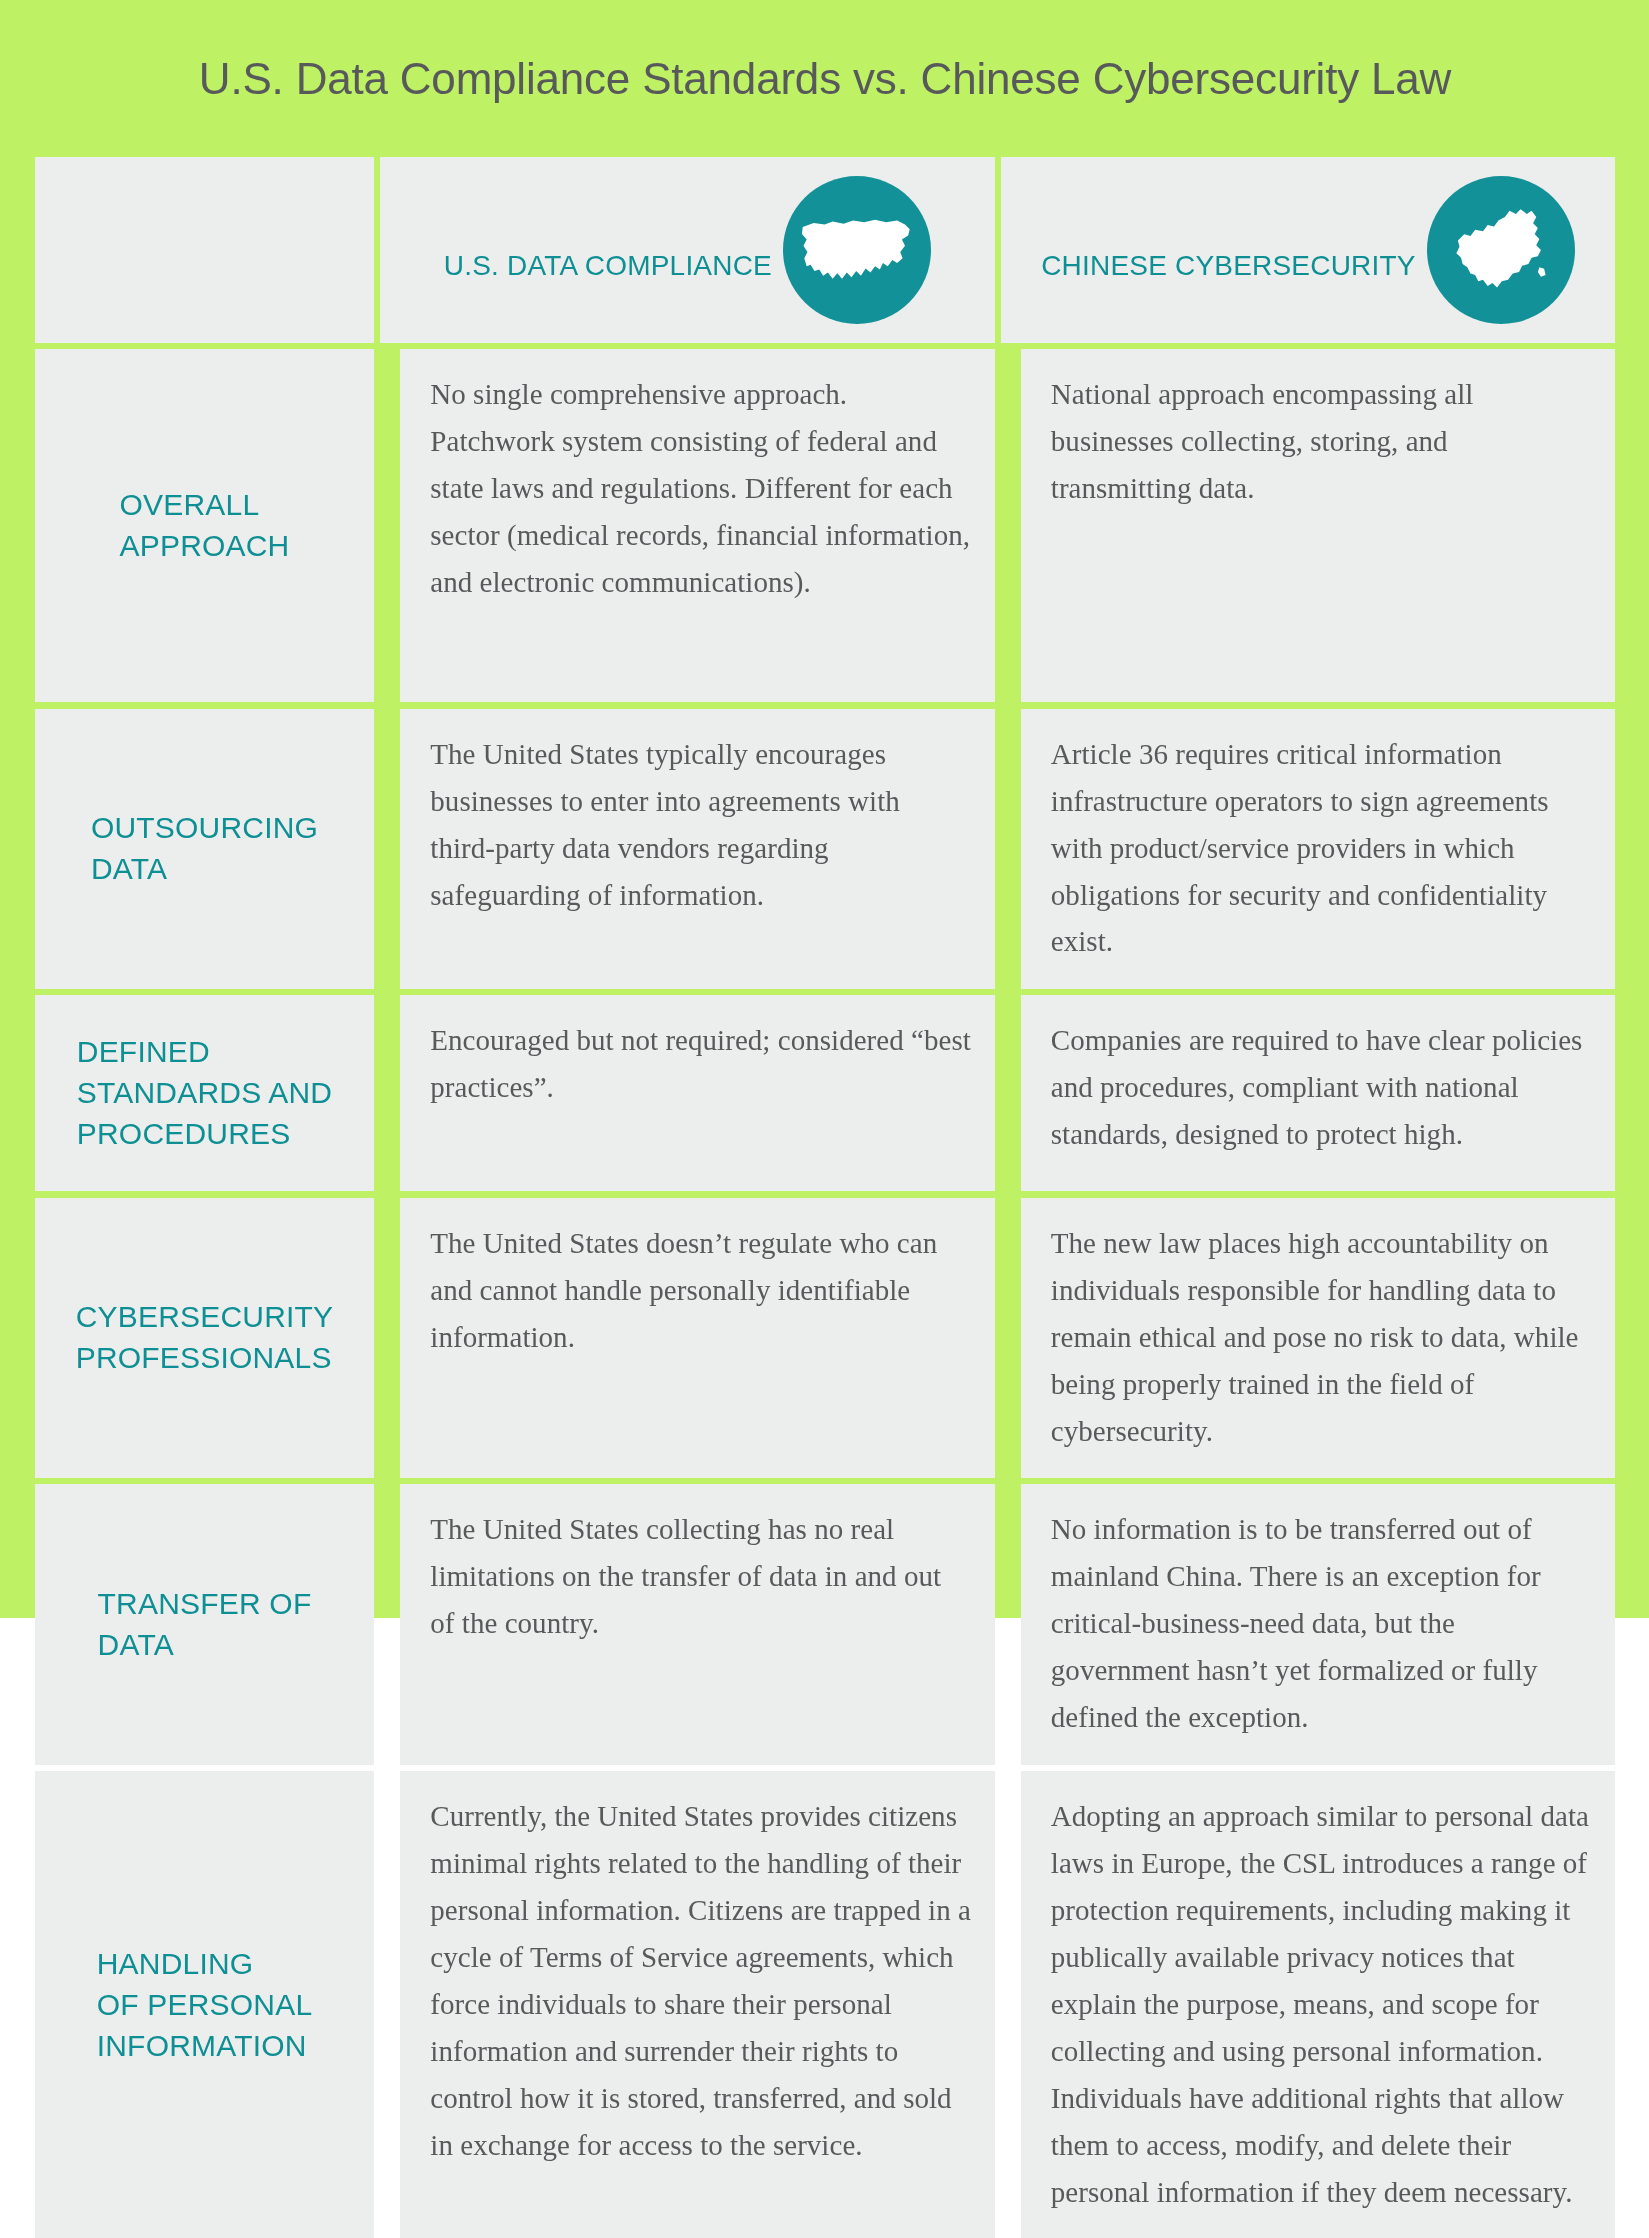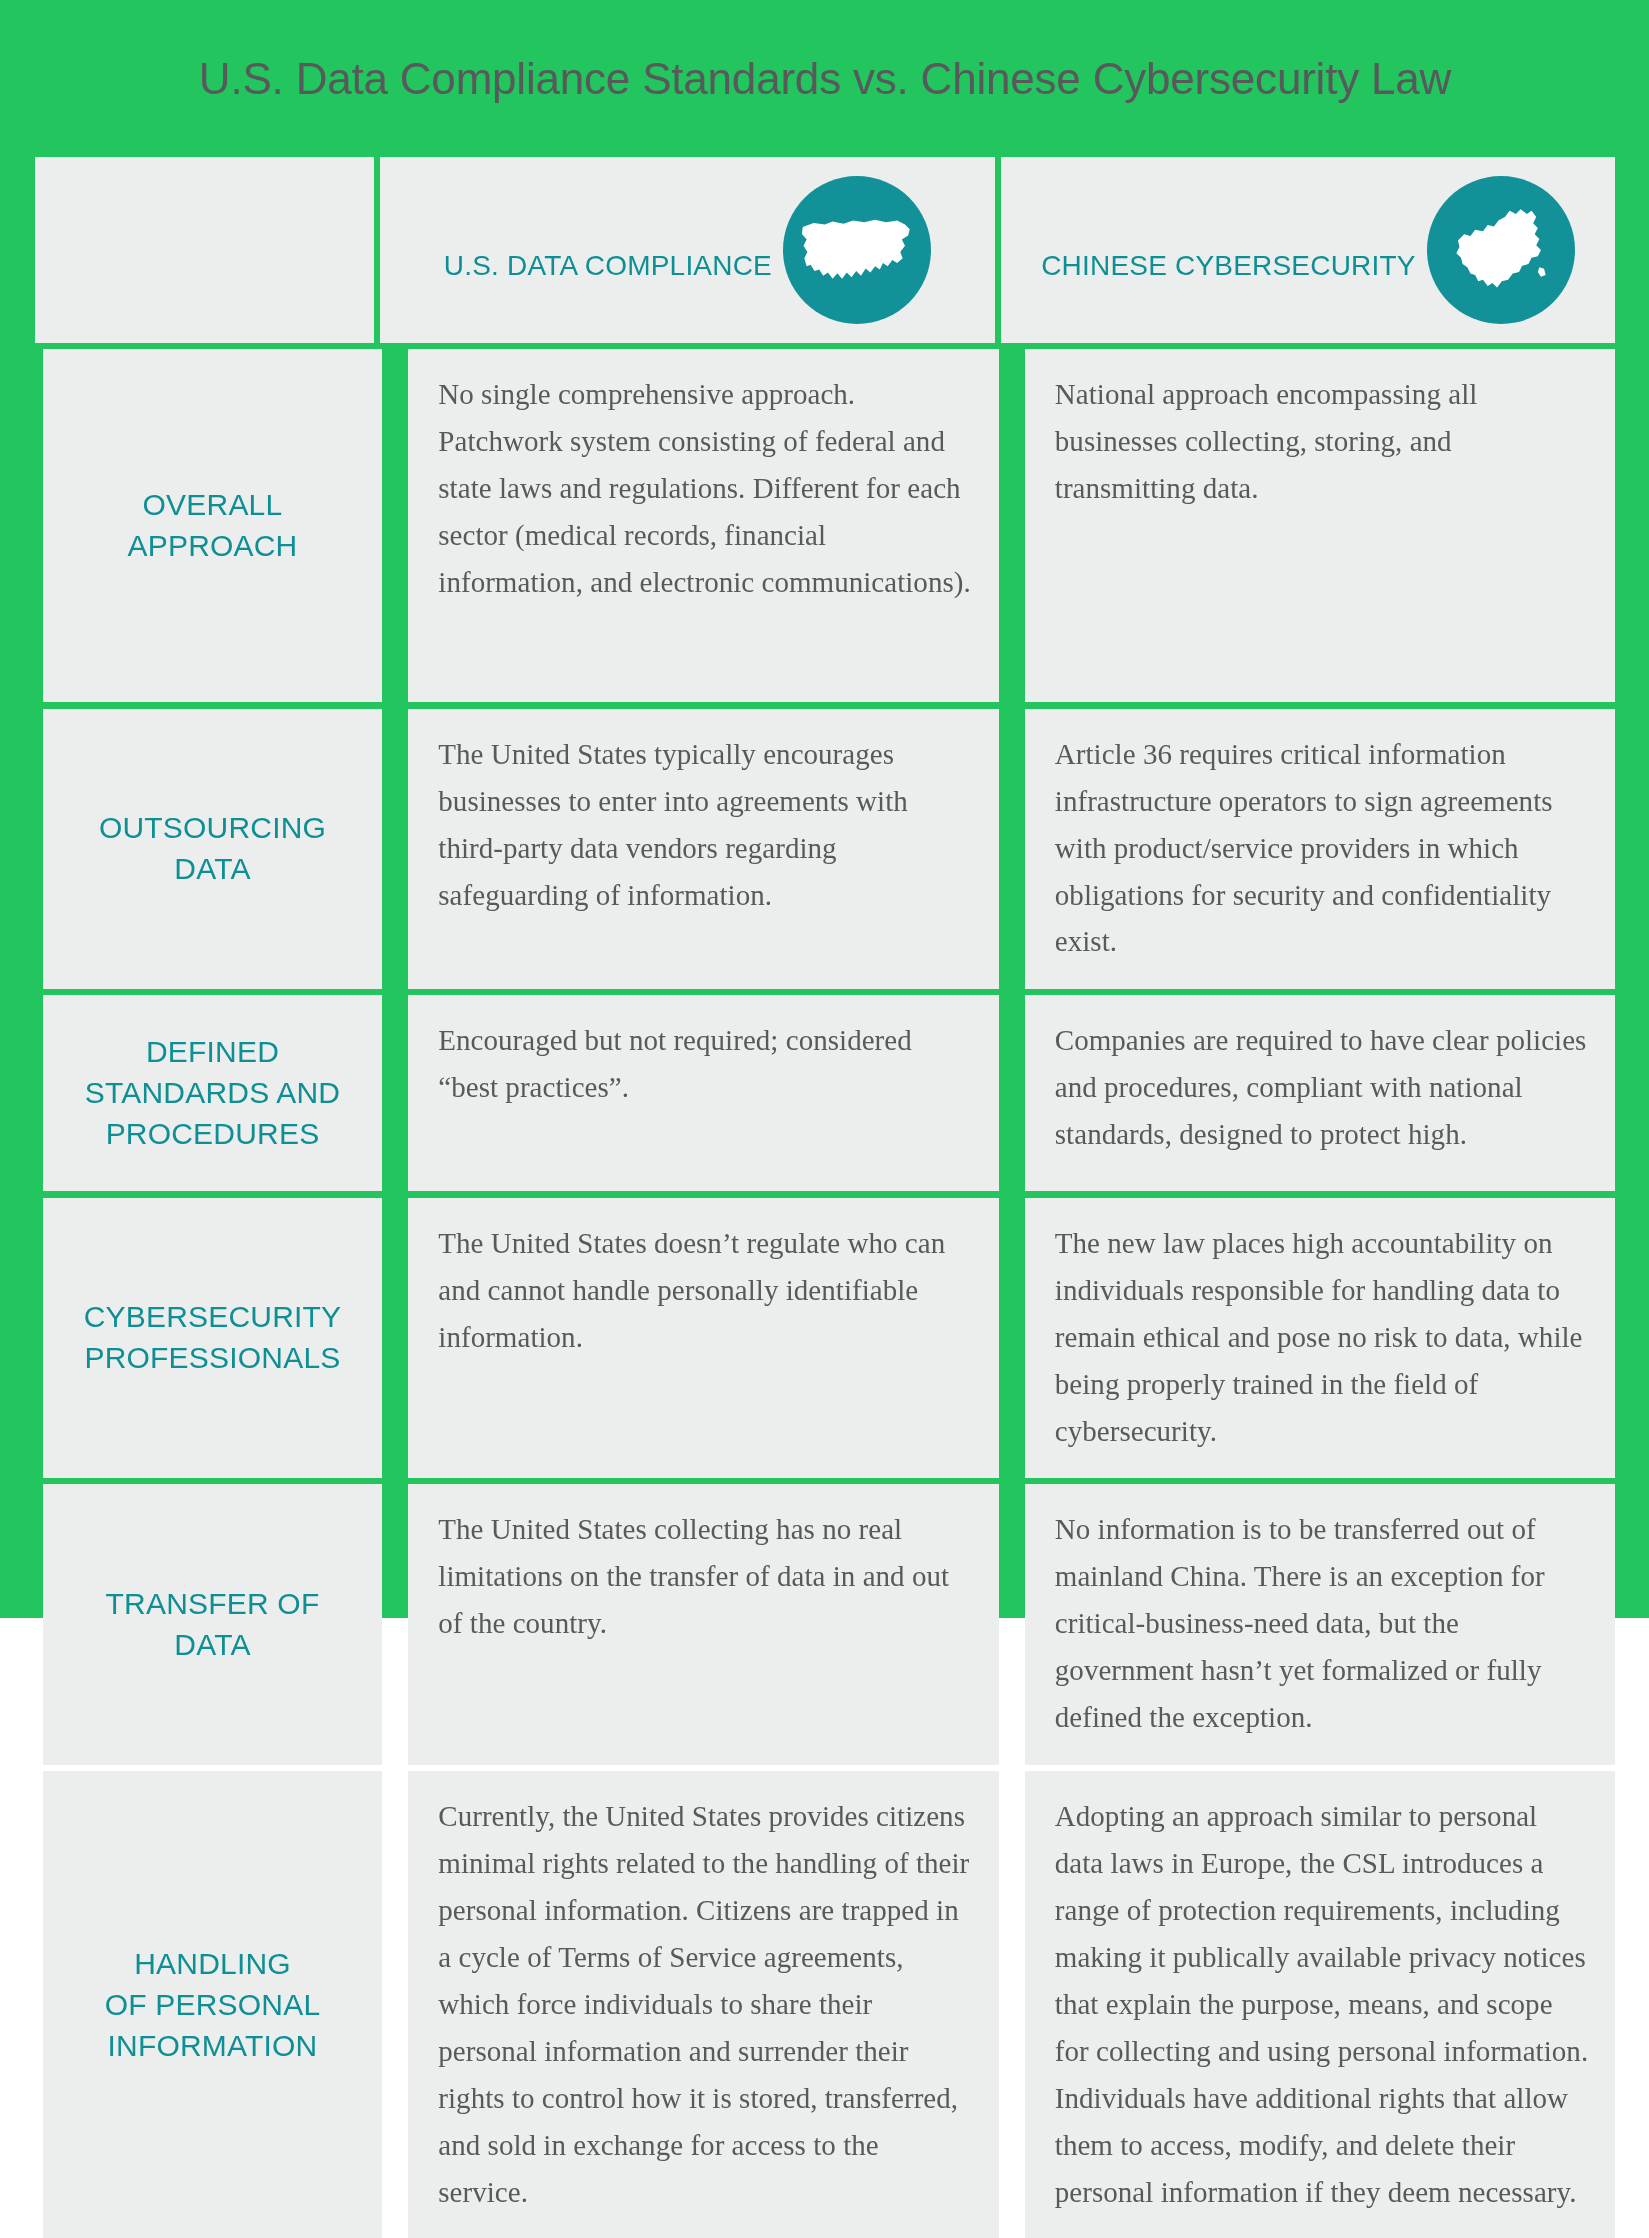--- a/index.html
+++ b/index.html
@@ -12,21 +12,21 @@
 
   body {
     font-family: "Liberation Sans", sans-serif;
     -webkit-font-smoothing: antialiased;
   }
 
   .page {
     width: 1650px;
     height: 1618px;
     position: relative;
-    background: #22c55e;
+    background: #bef264;
     padding: 0 35px;
   }
 
   
   .title-wrap {
     height: 157px;
     display: flex;
     align-items: center;
     justify-content: center;
   }
@@ -59,23 +59,22 @@
   .cell {
     background: #eceded;
   }
 
   .col-label {
     width: 339px;
     flex: 0 0 339px;
     display: flex;
     align-items: center;
     justify-content: center;
-    text-align: center;
+    text-align: left;
     padding: 14px 16px;
-    margin-left: 8px;
   }
 
   .col-body {
     flex: 1 1 0;
     padding: 22px 23.6px 23.6px 30px;
     margin-left: 20px;
   }
 
   
   .row-head { height: 186px; }

